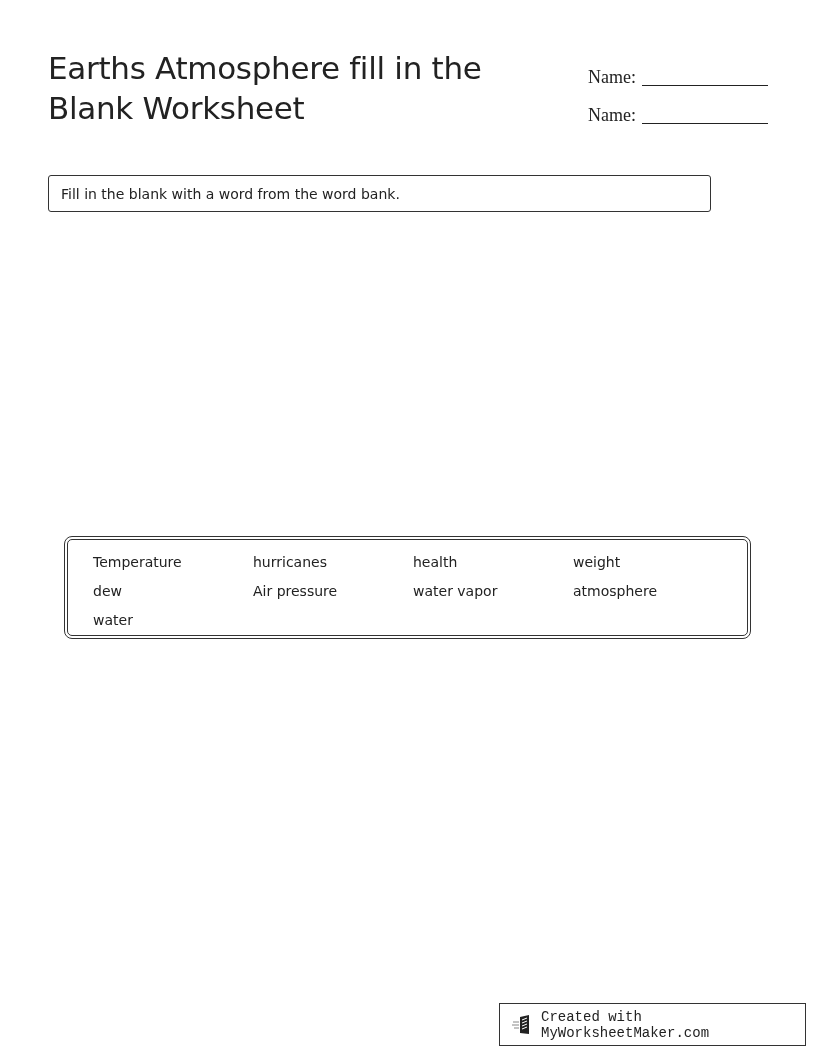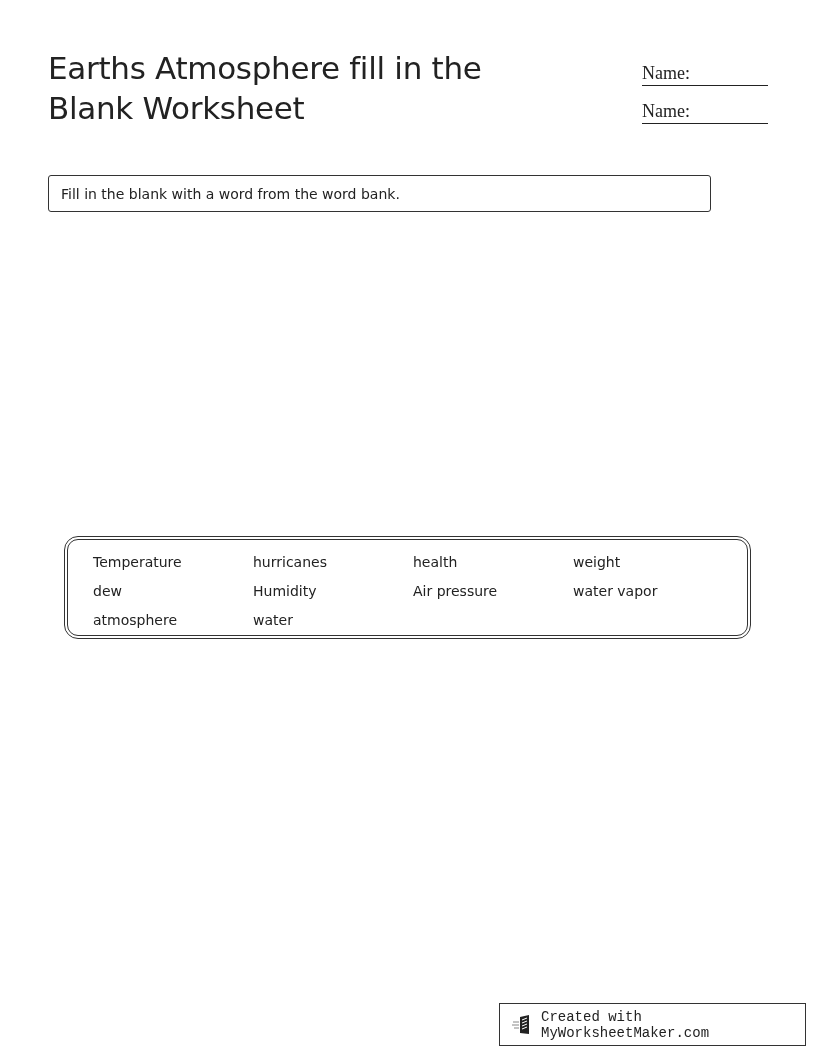--- a/index.html
+++ b/index.html
@@ -1,23 +1,23 @@
 <!DOCTYPE html>
 <html><head>
 <meta charset="utf-8">
 <style>
   html, body { margin: 0; padding: 0; background: #ffffff; }
   body { width: 816px; height: 1056px; position: relative; overflow: hidden; font-family: "DejaVu Sans", sans-serif; color: #222; }
   .title { position: absolute; left: 48px; top: 48px; width: 480px; font-size: 31px; line-height: 40px; font-weight: normal; color: #222; margin: 0; letter-spacing: -0.3px; }
   .meta { position: absolute; right: 48px; top: 50px; font-family: "Liberation Serif", serif; font-size: 18px; color: #222; }
-  .meta-row { display: flex; align-items: flex-start; justify-content: flex-end; height: 38px; flex-direction: column; }
+  .meta-row { display: flex; align-items: flex-end; justify-content: flex-end; height: 38px; }
   .meta-label { margin-right: 6px; }
   .meta-line { display: inline-block; width: 126px; border-bottom: 1px solid #222; height: 1px; margin-bottom: 2px; }
   .instructions { position: absolute; left: 48px; top: 175px; width: 663px; height: 37px; box-sizing: border-box; border: 1px solid #333; border-radius: 3px; padding: 0 12px; display: flex; align-items: center; font-size: 14px; color: #222; }
-  .wordbank { position: absolute; left: 64px; top: 536px; width: 687px; height: 103px; box-sizing: border-box; border: 3px double #333; border-width: 4px; border-radius: 14px; }
+  .wordbank { position: absolute; left: 64px; top: 536px; width: 687px; height: 103px; box-sizing: border-box; border: 3px double #333; border-width: 4px; border-radius: 8px; }
   .wordbank-grid { position: absolute; left: 25px; top: 9px; display: grid; grid-template-columns: 160px 160px 160px 160px; grid-auto-rows: 29px; font-size: 14px; color: #222; }
   .word { line-height: 26px; }
   .footer { position: absolute; left: 499px; top: 1003px; width: 307px; height: 43px; box-sizing: border-box; border: 1px solid #333; display: flex; align-items: center; padding-left: 12px; font-size: 14px; color: #222; font-family: Liberation Mono, monospace; }
   .logo { width: 22px; height: 22px; margin-right: 7px; display: inline-block; }
 </style>
 </head>
 <body>
 
 <h1 class="title">Earths Atmosphere fill in the Blank Worksheet</h1>
 
@@ -36,21 +36,20 @@
   <span>Fill in the blank with a word from the word bank.</span>
 </div>
 
 <div class="wordbank">
   <div class="wordbank-grid">
     <span class="word">Temperature</span>
     <span class="word">hurricanes</span>
     <span class="word">health</span>
     <span class="word">weight</span>
     <span class="word">dew</span>
-    <span class="word">Humidity</span>
     <span class="word">Air pressure</span>
     <span class="word">water vapor</span>
     <span class="word">atmosphere</span>
     <span class="word">water</span>
   </div>
 </div>
 
 <div class="footer">
   <span class="logo">
     <svg width="22" height="22" viewBox="0 0 22 22">

